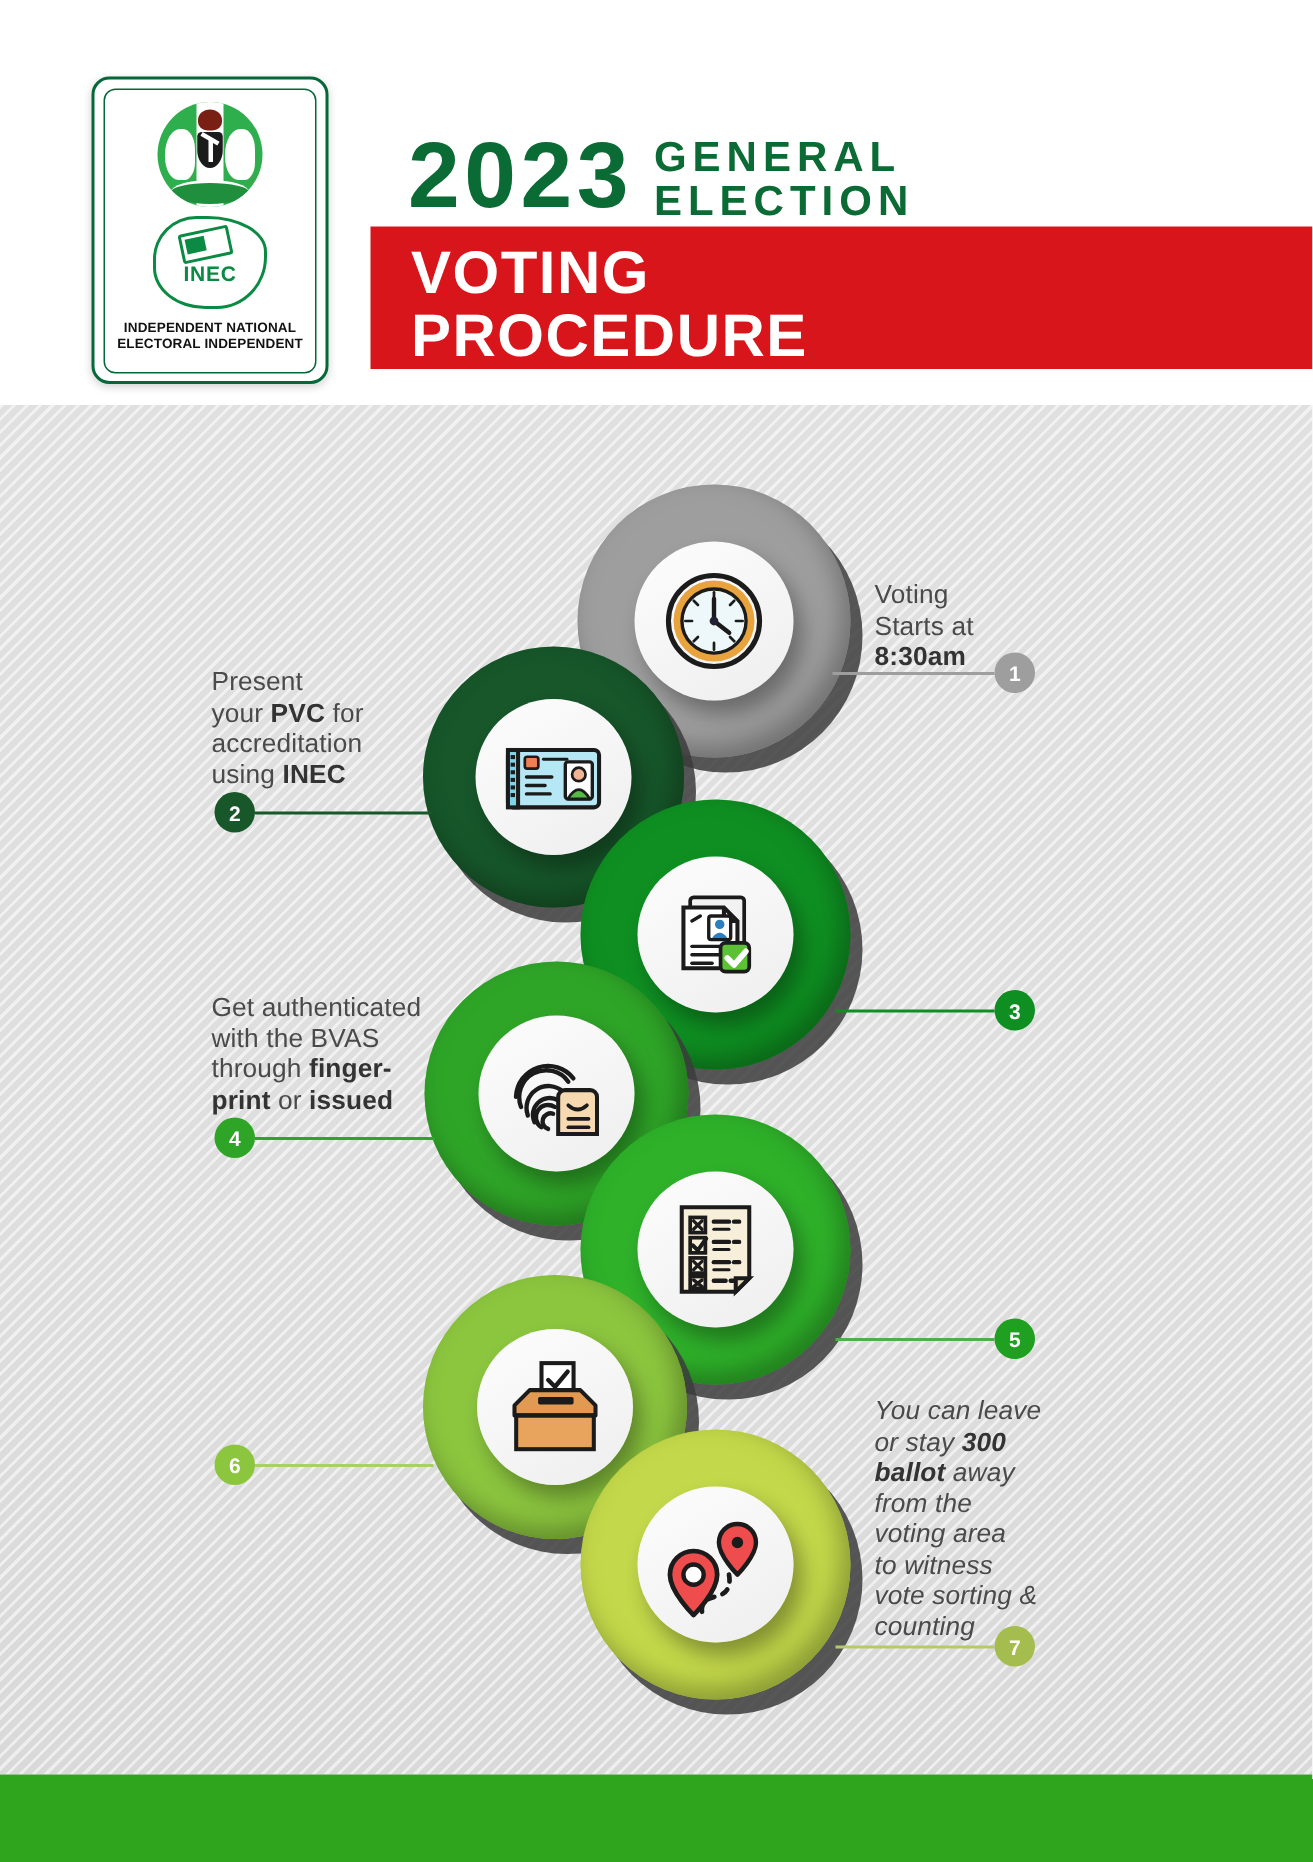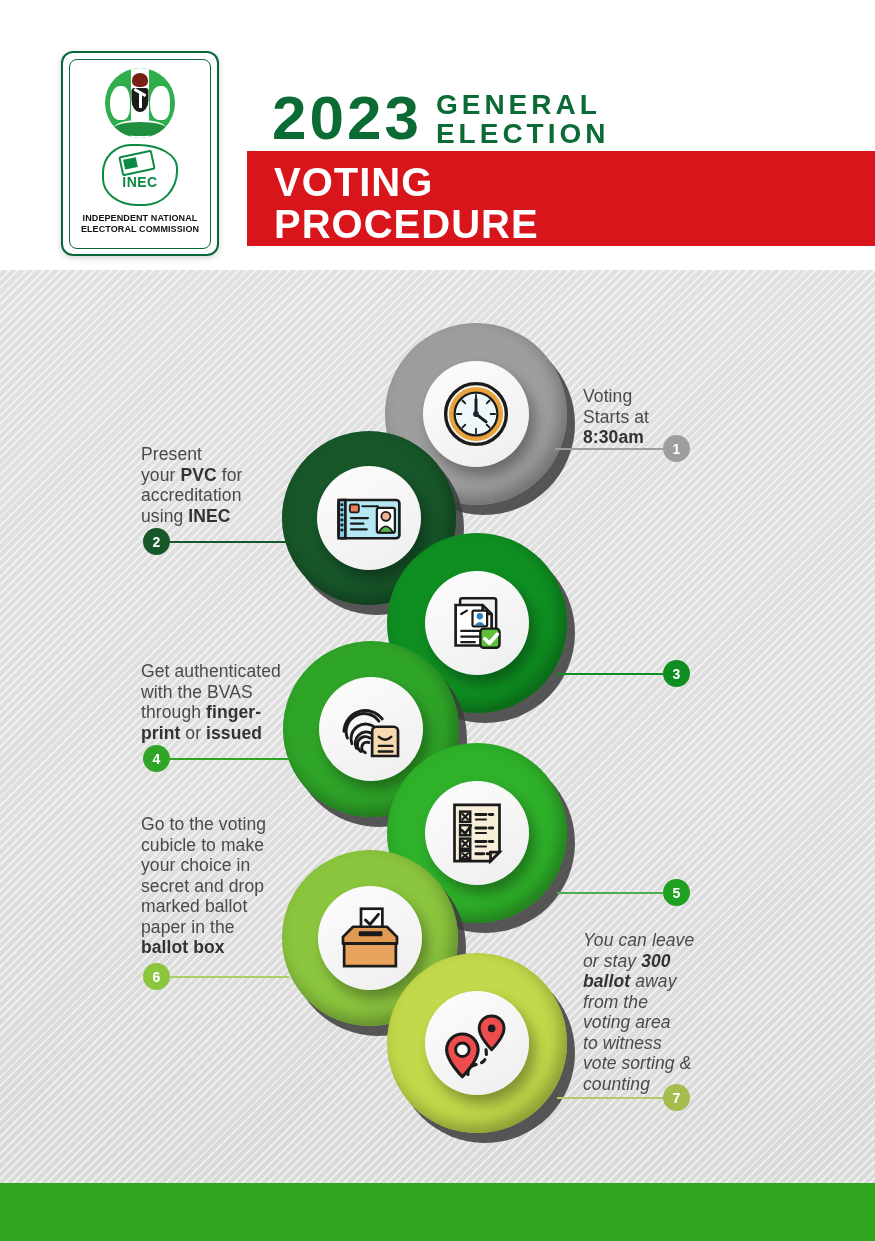--- a/index.html
+++ b/index.html
@@ -196,21 +196,21 @@
         <div class="shield"></div>
         <div class="base"></div>
       </div>
       <div class="map-mark">
         <div class="shape"></div>
         <div class="hand"></div>
         <div class="inec">INEC</div>
       </div>
       <div class="logo-cap">
         <div>INDEPENDENT NATIONAL</div>
-        <div>ELECTORAL COMMISSION</div>
+        <div>ELECTORAL INDEPENDENT</div>
       </div>
     </div>
   </div>
 
   <div class="year-row">
     <div class="year">2023</div>
     <div class="gen-el">
       <div>GENERAL</div>
       <div>ELECTION</div>
     </div>
@@ -373,21 +373,20 @@
         <span class="icon-wrap"><svg viewBox="0 0 64 64" width="72" height="72">
  <rect x="24" y="6" width="19" height="21" fill="#ffffff" stroke="#1b1b1b" stroke-width="2.4"></rect>
  <path d="M28 16 l4 4 l7.5 -9" fill="none" stroke="#1b1b1b" stroke-width="2.6" stroke-linecap="round" stroke-linejoin="round"></path>
  <path d="M8 31 l9 -9 h30 l9 9 v6 h-48 z" fill="#e29a52" stroke="#1b1b1b" stroke-width="2.4" stroke-linejoin="round"></path>
  <rect x="22" y="26" width="21" height="4.5" rx="1" fill="#1b1b1b"></rect>
  <rect x="9" y="37" width="46" height="20" fill="#e8a45c" stroke="#1b1b1b" stroke-width="2.4"></rect>
  <line x1="9" y1="37" x2="55" y2="37" stroke="#1b1b1b" stroke-width="2.4"></line>
 </svg></span>
       </div>
     </div>
-    <div class="txt" style="left: 141px; top: 544px; z-index: 30;">Go to the voting<br>cubicle to make<br>your choice in<br>secret and drop<br>marked ballot<br>paper in the<br><b>ballot box</b></div>
     <div class="conn" style="left: 170px; width: 119px; top: 706px; background: rgb(168, 207, 107); z-index: 28;"></div>
     <div class="badge" style="left: 143px; top: 693px; background: rgb(140, 198, 63);">6</div>
     <div class="ring" style="left: 395px; top: 693px; height: 180px; width: 180px; background: rgb(60, 60, 60); opacity: 0.85; z-index: 22;"></div>
     <div class="ring" style="left: 387px; top: 683px; height: 180px; width: 180px; background: rgb(195, 216, 74); z-index: 23; box-shadow: rgb(140, 156, 53) -6px -8px 16px inset;">
       <div class="inner" style="height: 104px; width: 104px;">
         <span class="icon-wrap"><svg viewBox="0 0 64 64" width="72" height="72">
  <path d="M45 8 c6.2 0 11 4.8 11 11 c0 8 -11 19 -11 19 s-11 -11 -11 -19 c0 -6.2 4.8 -11 11 -11 z" fill="#ef4d4d" stroke="#1b1b1b" stroke-width="2.6" stroke-linejoin="round"></path>
  <circle cx="45" cy="19" r="3.4" fill="#1b1b1b"></circle>
  <path d="M19 24 c7.7 0 14 6.3 14 14 c0 10.2 -14 24 -14 24 s-14 -13.8 -14 -24 c0 -7.7 6.3 -14 14 -14 z" fill="#ef4d4d" stroke="#1b1b1b" stroke-width="2.8" stroke-linejoin="round"></path>
  <circle cx="19" cy="38" r="6" fill="#ffffff" stroke="#1b1b1b" stroke-width="2.6"></circle>

